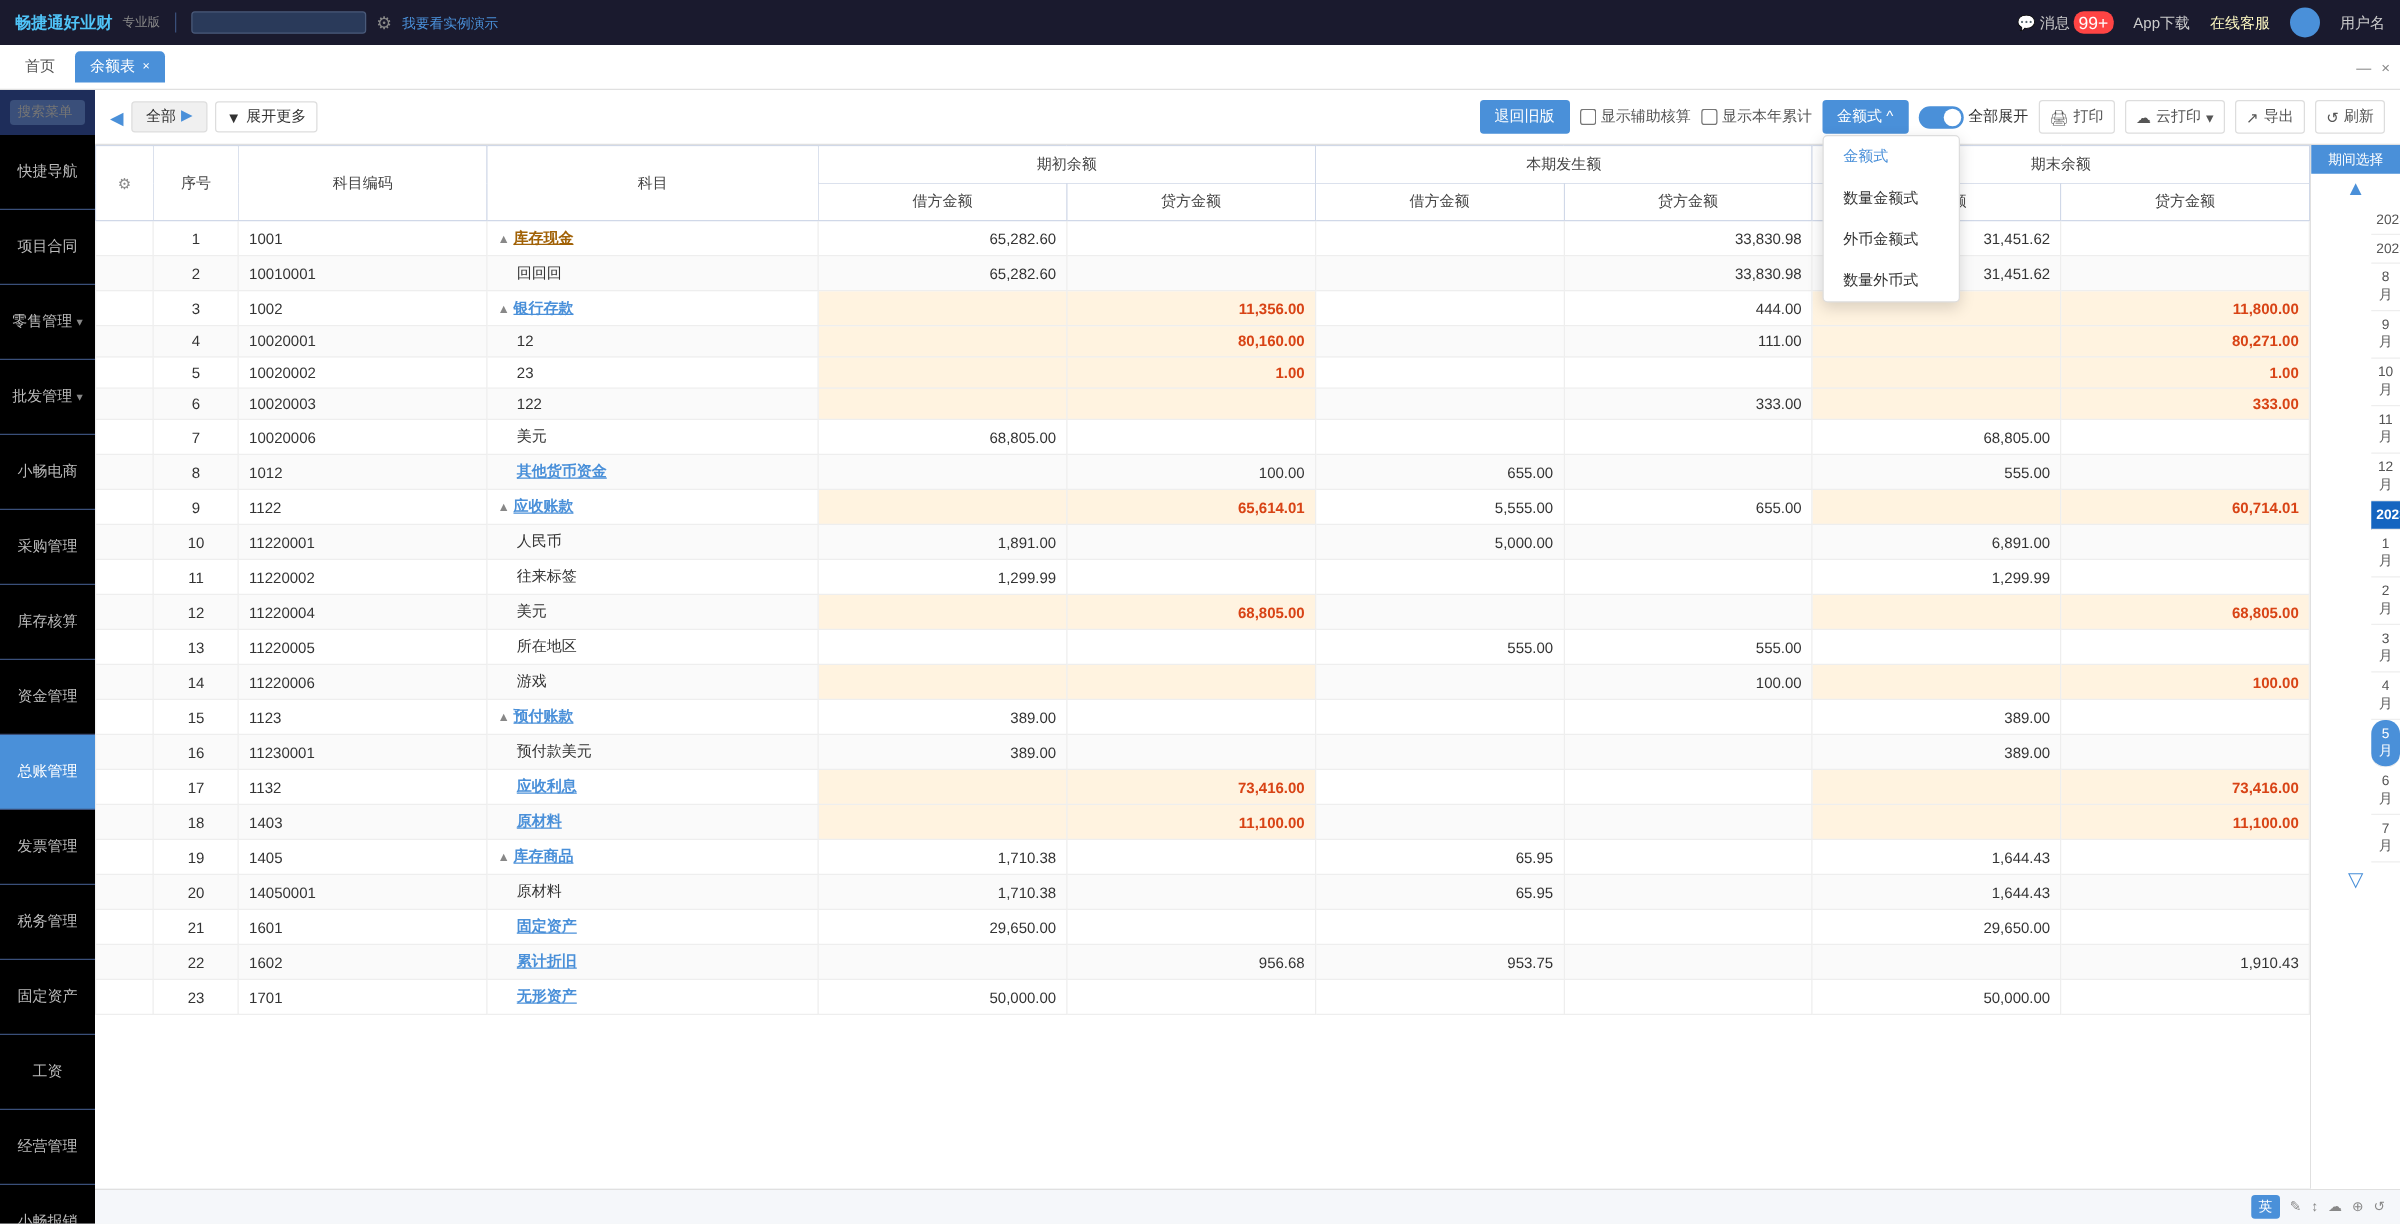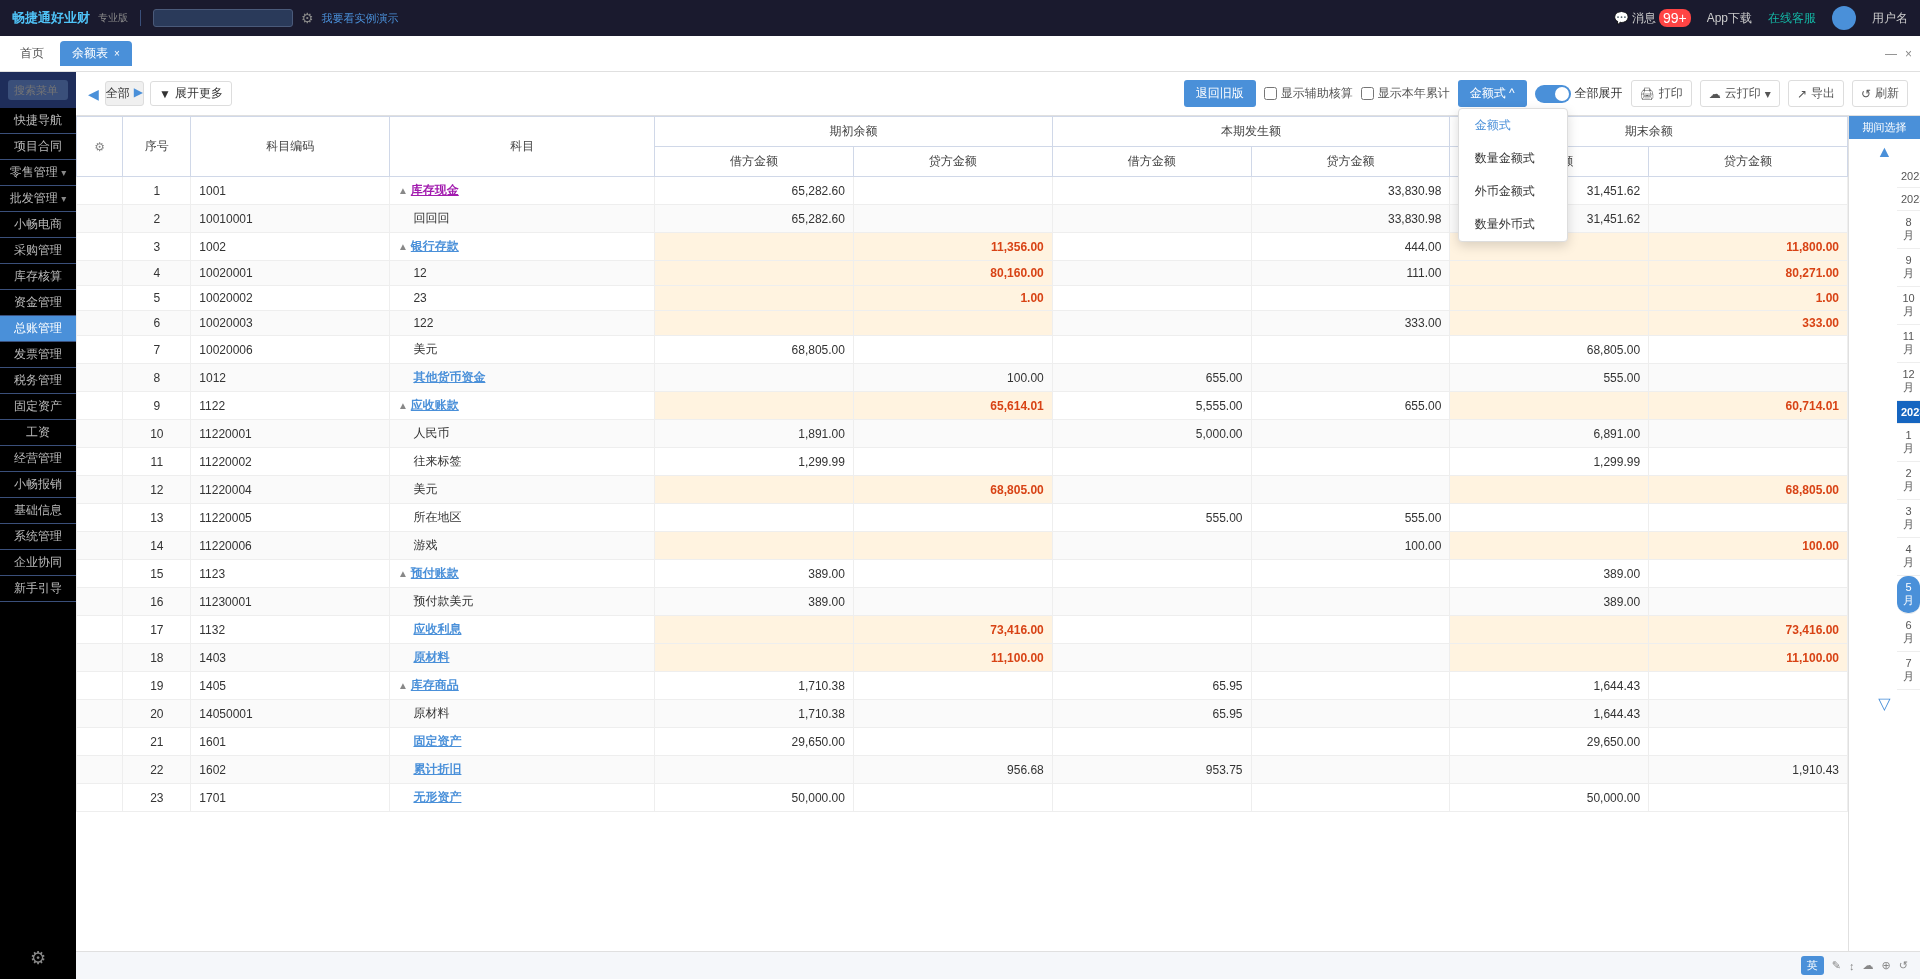--- a/index.html
+++ b/index.html
@@ -38,39 +38,39 @@
       display: flex; flex-direction: column; flex-shrink: 0;
     }
     .sidebar-search {
       padding: 8px; background: #1e2d5a;
     }
     .sidebar-search input {
       width: 100%; background: #3a4f7a; border: none; border-radius: 3px;
       color: #ccc; padding: 4px 6px; font-size: 11px; outline: none;
     }
     .sidebar-nav-item {
-      padding: 4px 8px; font-size: 12px; cursor: pointer; text-align: center;
+      padding: 21px 8px; font-size: 12px; cursor: pointer; text-align: center;
       border-bottom: 1px solid #3a4f7a; color: #bbb;
     }
     .sidebar-nav-item.active { background: #4a90d9; color: white; }
     .sidebar-nav-item .nav-arrow { font-size: 10px; color: #888; }
     .sidebar-bottom { margin-top: auto; padding: 10px 8px; text-align: center; color: #888; font-size: 18px; cursor: pointer; }
 
     
     .content-area { flex: 1; display: flex; flex-direction: column; overflow: hidden; background: #f5f7fa; }
 
     
     .toolbar {
       background: #fff; padding: 8px 12px; display: flex; align-items: center;
       gap: 8px; border-bottom: 1px solid #e0e0e0; flex-shrink: 0;
     }
     .toolbar-left { display: flex; align-items: center; gap: 6px; }
     .breadcrumb-btn {
       display: flex; align-items: flex-start; gap: 4px; background: #f0f0f0;
-      border: 1px solid #ddd; border-radius: 3px; padding: 3px 0; cursor: pointer; font-size: 12px;
+      border: 1px solid #ddd; border-radius: 3px; padding: 3px 11px; cursor: pointer; font-size: 12px;
     }
     .expand-btn {
       display: flex; align-items: center; gap: 4px; border: 1px solid #ddd;
       border-radius: 3px; padding: 3px 8px; cursor: pointer; font-size: 12px; background: white;
     }
     .toolbar-right { margin-left: auto; display: flex; align-items: center; gap: 8px; }
     .btn-return {
       background: #4a90d9; color: white; border: none; border-radius: 3px;
       padding: 5px 12px; cursor: pointer; font-size: 12px;
     }
@@ -163,21 +163,21 @@
     <span style="font-size:14px;color:#888;cursor:pointer;">⚙</span>
     <span style="font-size:11px;color:#4a90d9;cursor:pointer;">我要看实例演示</span>
   </div>
   <div class="top-bar-right">
     <span style="cursor:pointer;display:flex;align-items:center;gap:3px;">
       <span>💬</span>
       <span>消息</span>
       <span class="badge">99+</span>
     </span>
     <span style="cursor:pointer;color:#ccc;">App下载</span>
-    <span style="cursor:pointer;color:#14b8a6;">在线客服</span>
+    <span style="cursor:pointer;color:#fef9c3;">在线客服</span>
     <span style="width:24px;height:24px;background:#4a90d9;border-radius:50%;display:inline-block;cursor:pointer;"></span>
     <span style="color:#ccc;">用户名</span>
   </div>
 </div>
 
 <div class="tab-bar">
   <span class="tab-home">首页</span>
   <div class="tab-active">
     <span>余额表</span>
     <span class="tab-close">×</span>
@@ -349,21 +349,21 @@
               <th class="col-amount"><span>贷方金额</span></th>
             </tr>
           </thead>
           <tbody id="table-body">
           <tr>
       <td class="td-center row-settings"></td>
       <td class="td-center">1</td>
       <td class="td-code">1001</td>
       <td style="font-weight:bold;">
         <span style="color:#888;font-size:10px;">▲ </span>
-        <u style="color:#a21caf;cursor:pointer;">库存现金</u>
+        <u style="color:#a16207;cursor:pointer;">库存现金</u>
       </td>
       <td class="td-num">65,282.60</td>
       <td class="td-num"></td>
       <td class="td-num"></td>
       <td class="td-num">33,830.98</td>
       <td class="td-num">31,451.62</td>
       <td class="td-num"></td>
     </tr>
               <tr>
       <td class="td-center row-settings"></td>

